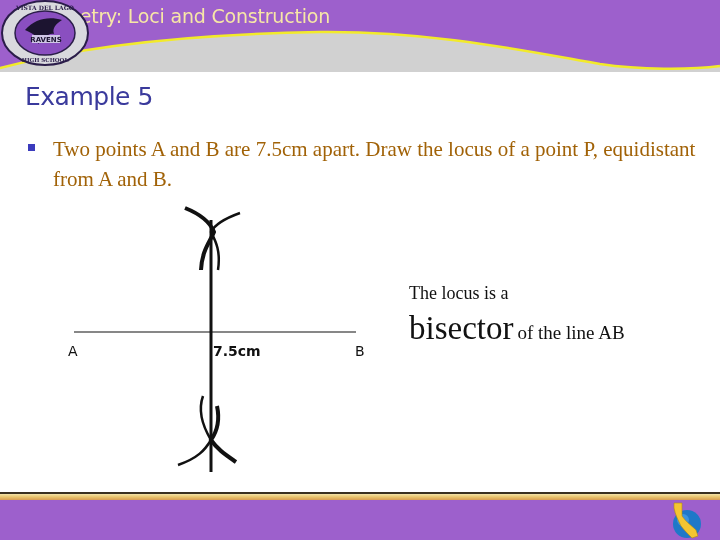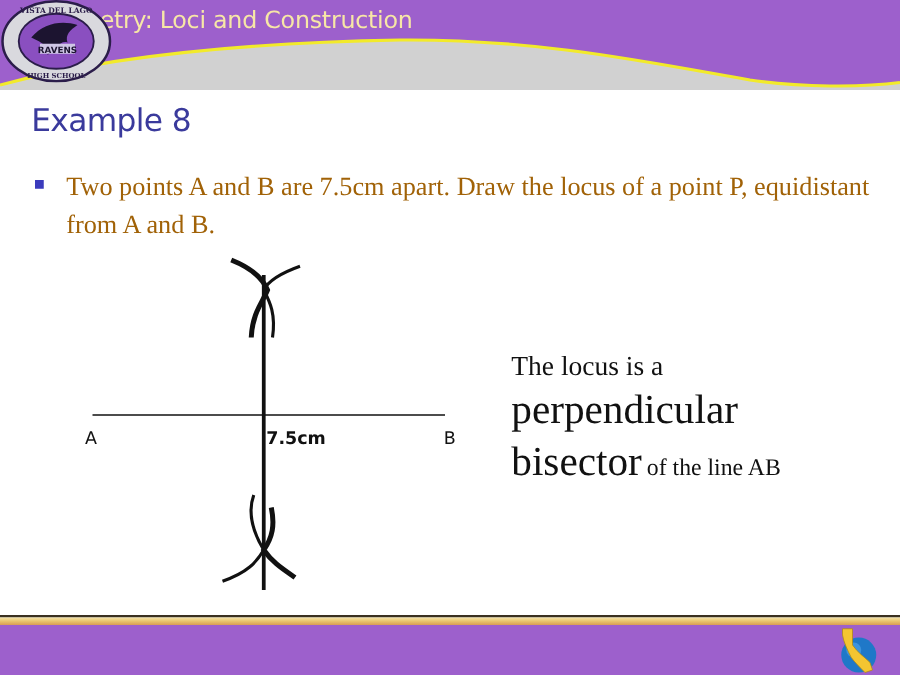--- a/index.html
+++ b/index.html
@@ -7,21 +7,21 @@
   .header { position:absolute; left:0; top:0; width:720px; height:72px; }
   .header svg { position:absolute; left:0; top:0; }
   .header-title { position:absolute; left:24px; top:5px; font-family:"DejaVu Sans", sans-serif; font-size:19px; color:#f7e7a6; letter-spacing:-0.2px; }
   .logo { position:absolute; left:598px; top:2px; width:90px; height:66px; }
   .slide-title { position:absolute; left:25px; top:82px; font-family:"DejaVu Sans", sans-serif; font-size:25px; color:#3a3a9c; letter-spacing:-0.5px; }
   .bullet { position:absolute; left:28px; top:144px; width:7px; height:7px; background:#3b3bbd; }
   .bullet-text { position:absolute; left:53px; top:134px; width:650px; font-size:21px; line-height:30px; color:#a16207; }
   .diagram { position:absolute; left:60px; top:200px; width:320px; height:280px; }
   .lbl { position:absolute; font-family:"DejaVu Sans", sans-serif; font-size:14px; color:#111; }
   .conclusion { position:absolute; left:409px; top:279px; width:300px; color:#111; }
-  .c-line1 { font-size:22px; line-height:28px; display:block; }
+  .c-line1 { font-size:18px; line-height:28px; display:block; }
   .c-big { font-size:33px; line-height:42px; }
   .c-small { font-size:19px; }
   .footer { position:absolute; left:0; top:492px; width:720px; height:48px; }
   .footer-line { position:absolute; left:0; top:0; width:720px; height:2px; background:#3a3020; }
   .footer-gold { position:absolute; left:0; top:2px; width:720px; height:6px; background:linear-gradient(#f4e3a8,#e9c46c,#d89c55); }
   .footer-purple { position:absolute; left:0; top:8px; width:720px; height:40px; background:#9d60cc; }
   .ca-icon { position:absolute; left:670px; top:500px; width:34px; height:40px; }
 </style>
 </head>
 <body>
@@ -37,21 +37,21 @@
     <ellipse cx="45" cy="33" rx="43" ry="32" fill="#d9d9de" stroke="#2b1d4a" stroke-width="2"></ellipse>
     <ellipse cx="45" cy="33" rx="30" ry="22" fill="#8a4fc0" stroke="#2b1d4a" stroke-width="1.5"></ellipse>
     <path d="M25,30 C35,18 50,16 62,20 C56,24 52,28 54,34 C48,32 44,40 38,44 C40,38 34,34 25,30 Z" fill="#1c1430"></path>
     <rect x="32" y="35" width="28" height="8" fill="#cfc6e6"></rect>
     <text x="46" y="42" font-size="7" text-anchor="middle" fill="#1c1430" font-family="DejaVu Sans, sans-serif" font-weight="bold">RAVENS</text>
     <text x="45" y="10" font-size="6" text-anchor="middle" fill="#2b1d4a" font-family="DejaVu Serif, serif" font-weight="bold">VISTA DEL LAGO</text>
     <text x="45" y="62" font-size="5.5" text-anchor="middle" fill="#2b1d4a" font-family="DejaVu Serif, serif" font-weight="bold">HIGH SCHOOL</text>
   </svg>
 </div>
 
-<div class="slide-title">Example 8</div>
+<div class="slide-title">Example 5</div>
 
 <div class="bullet"></div>
 <div class="bullet-text">Two points A and B are 7.5cm apart.  Draw the locus of a point P, equidistant from A and B.</div>
 
 <div class="diagram">
   <svg width="320" height="280" viewBox="0 0 320 280">
 
     <line x1="14" y1="132" x2="296" y2="132" stroke="#111" stroke-width="1.2"></line>
 
     <line x1="151" y1="20" x2="151" y2="272" stroke="#111" stroke-width="3"></line>
@@ -62,21 +62,20 @@
     <path d="M143,196 C138,210 142,225 151,240 C145,250 138,258 118,265" fill="none" stroke="#111" stroke-width="2.5"></path>
     <path d="M157,206 C160,220 158,230 151,240 C158,250 166,255 176,262" fill="none" stroke="#111" stroke-width="4"></path>
   </svg>
   <span class="lbl" style="left:8px; top:143px;">A</span>
   <span class="lbl" style="left:153px; top:143px;font-weight:bold;">7.5cm</span>
   <span class="lbl" style="left:295px; top:143px;">B</span>
 </div>
 
 <div class="conclusion">
   <span class="c-line1">The locus is a</span>
-  <span class="c-big" style="display:block;">perpendicular</span>
   <span class="c-big">bisector</span>
   <span class="c-small">of the line AB</span>
 </div>
 
 <div class="footer">
   <div class="footer-line"></div>
   <div class="footer-gold"></div>
   <div class="footer-purple"></div>
 </div>
 <svg class="ca-icon" viewBox="0 0 34 40">

